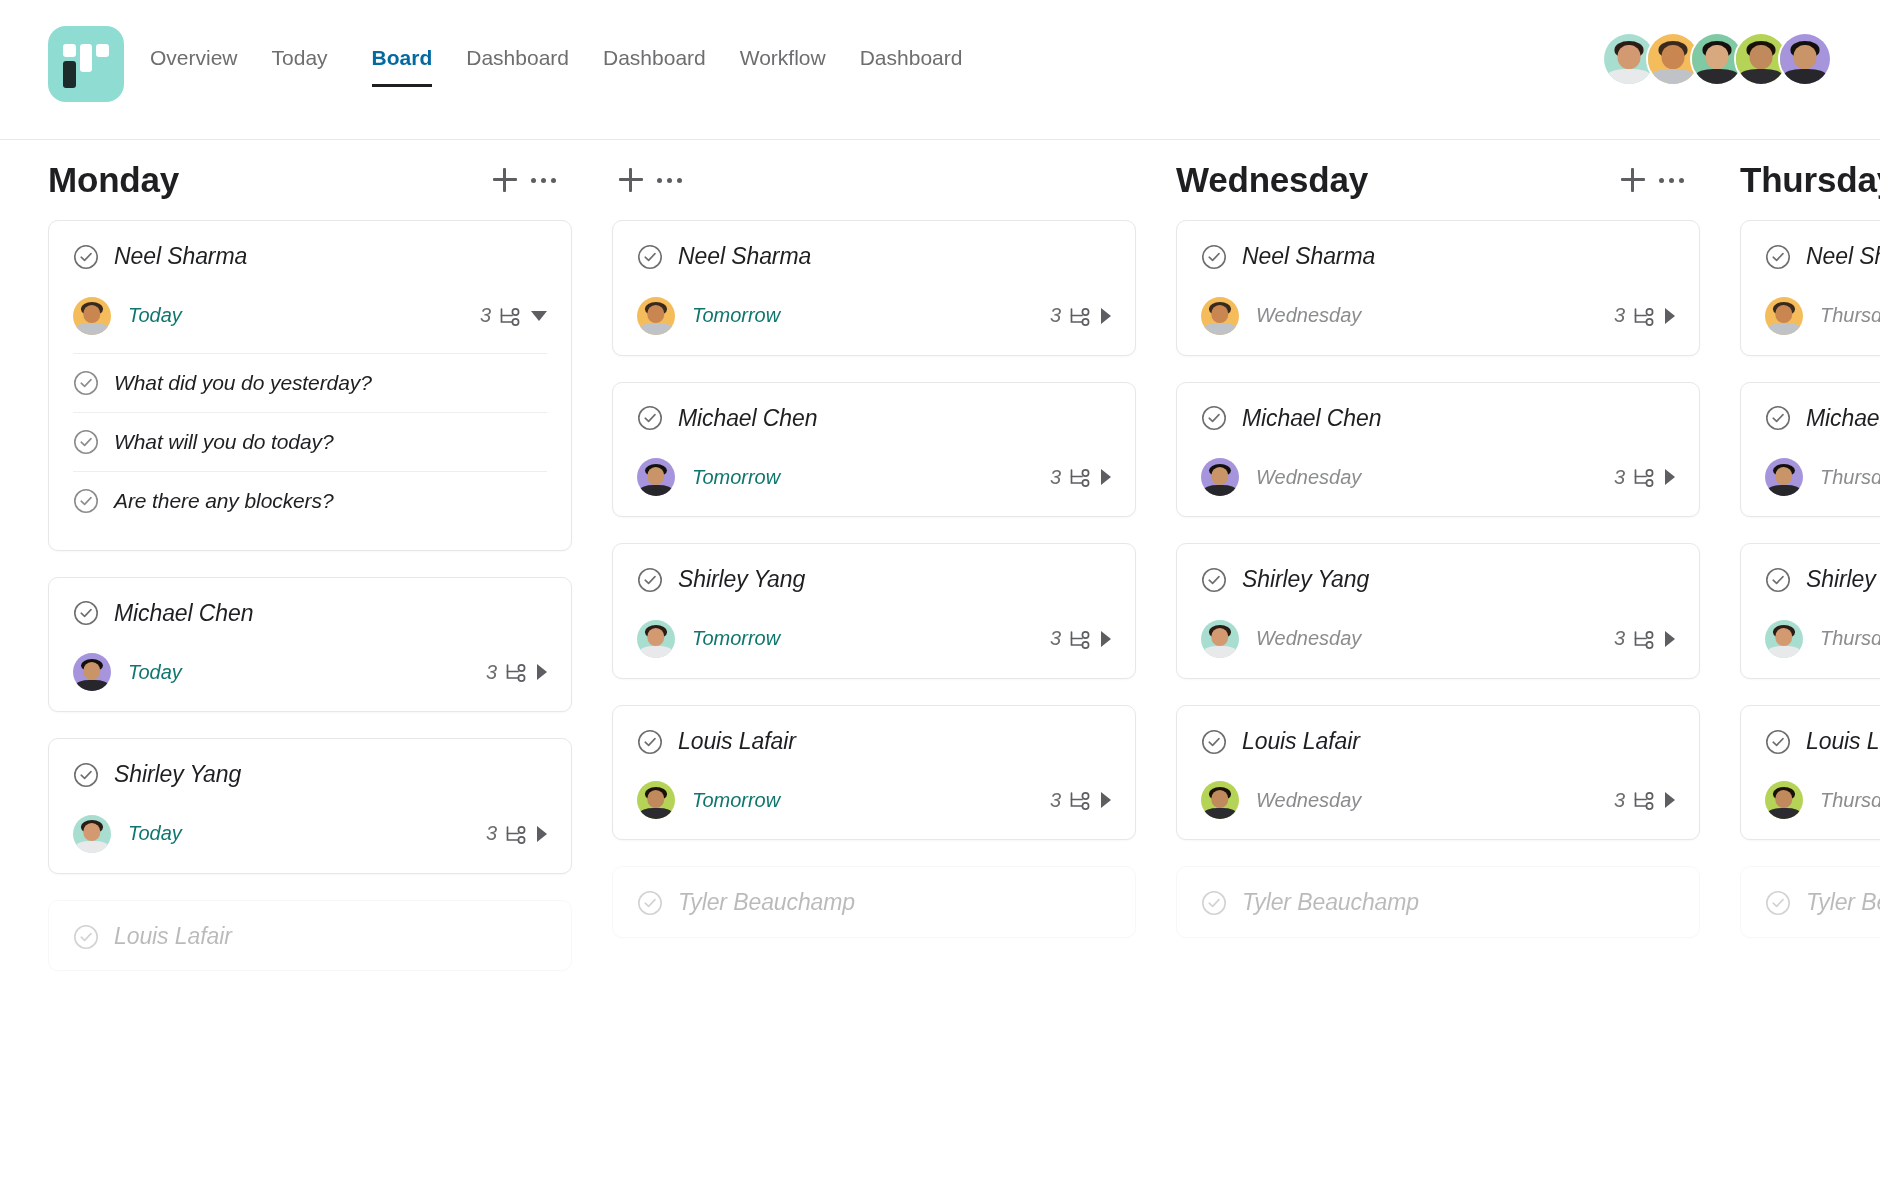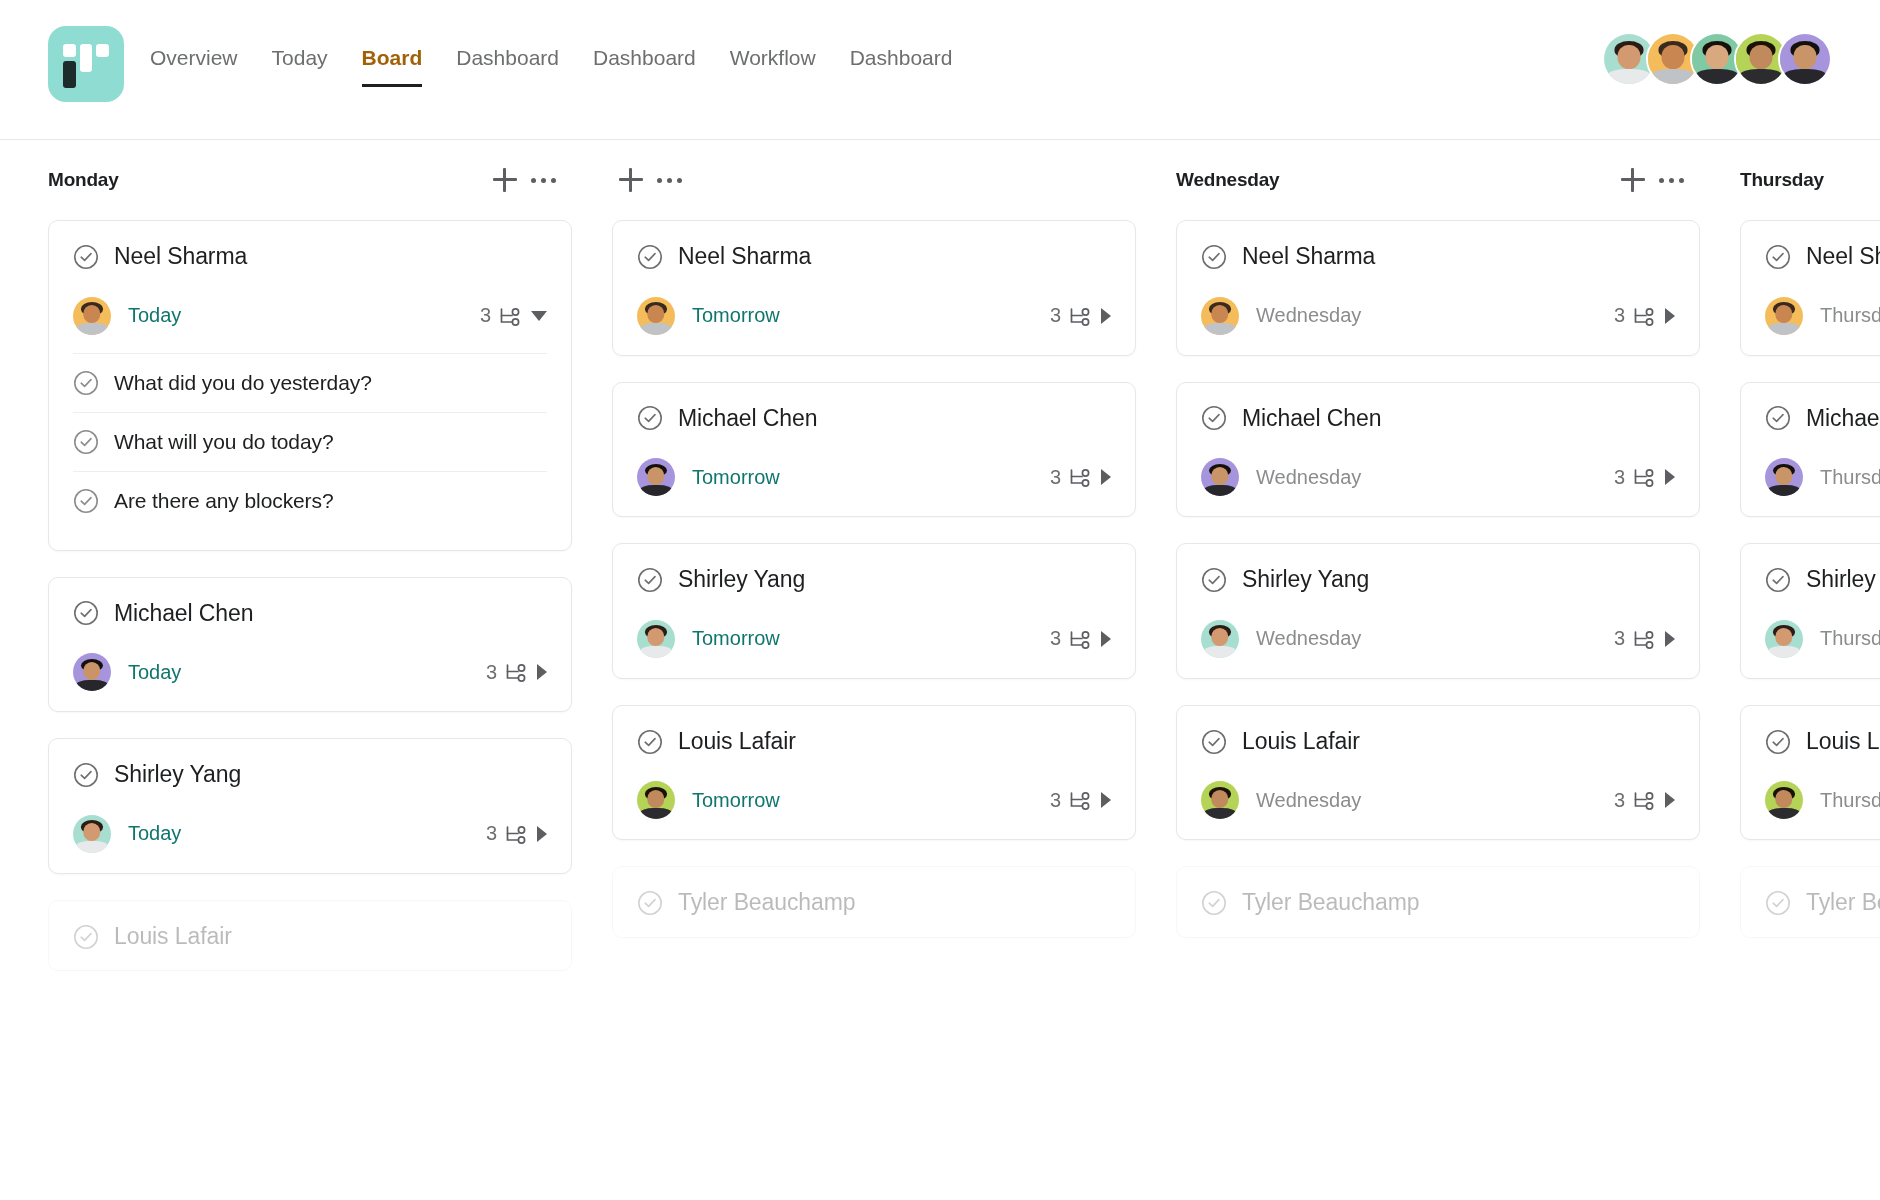--- a/index.html
+++ b/index.html
@@ -79,23 +79,24 @@
     font-size: 21px;
     color: #6d6e6f;
     padding: 4px 0 14px 0;
     margin-right: 34px;
     cursor: pointer;
     border-bottom: 3px solid transparent;
     white-space: nowrap;
   }
   .tab:last-child { margin-right: 0; }
   .tab.active {
-    color: #a16207;
+    color: #0369a1;
     font-weight: bold;
     border-bottom-color: #1e1f21;
+    margin-left: 10px;
   }
 
   .header-avatars {
     position: absolute;
     right: 48px;
     top: 32px;
     display: flex;
   }
   .hav {
     width: 54px;
@@ -158,21 +159,21 @@
     flex-direction: column;
   }
 
   .col-header {
     display: flex;
     align-items: center;
     height: 80px;
     padding-right: 10px;
   }
   .col-title {
-    font-size: 19px;
+    font-size: 35px;
     font-weight: bold;
     color: #1e1f21;
     letter-spacing: -0.2px;
     flex: 1;
     white-space: nowrap;
   }
   .col-action {
     width: 38px;
     height: 38px;
     display: flex;
@@ -190,21 +191,21 @@
     border-radius: 1px;
   }
   .icon-plus::before { left: 0; top: 10px; width: 24px; height: 3px; }
   .icon-plus::after  { top: 0; left: 10px; width: 3px; height: 24px; }
 
   .icon-dots { display: flex; gap: 5px; align-items: center; }
   .icon-dots span {
     width: 5px; height: 5px; border-radius: 50%; background: #5c5e61;
   }
 
-  .cards { display: flex; flex-direction: column; gap: 26px; }
+  .cards { display: flex; flex-direction: column; gap: 26px; font-style: italic; }
 
   .card {
     background: #ffffff;
     border: 1px solid #e6e7e8;
     border-radius: 10px;
     padding: 22px 24px 20px 24px;
     box-shadow: 0 1px 2px rgba(0,0,0,0.035);
   }
   .card.faded { opacity: 0.30; text-align: right; }
 

